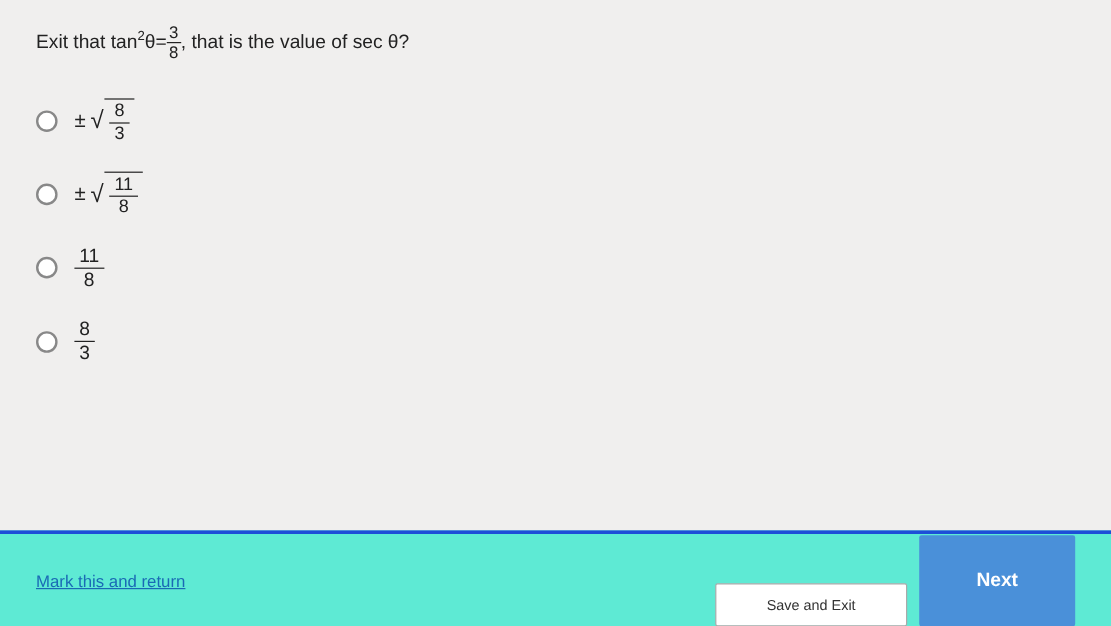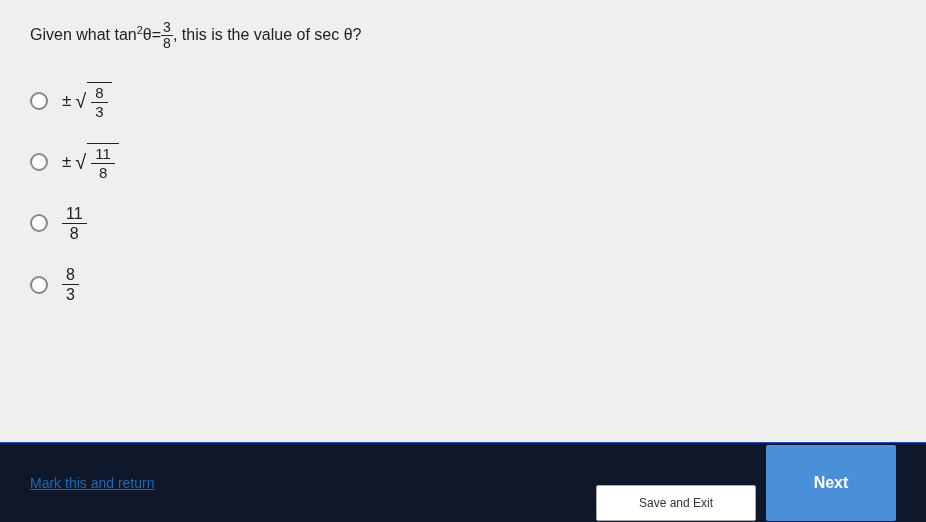--- a/index.html
+++ b/index.html
@@ -134,22 +134,22 @@
       font-size: 17px;
     }
 
     
     .footer {
       position: absolute;
       bottom: 0;
       left: 0;
       right: 0;
       height: 80px;
-      background: #0f172a;
-      border-top: 1px solid #1d4ed8;
+      background: #5eead4;
+      border-top: 3px solid #1d4ed8;
       display: flex;
       align-items: center;
       justify-content: space-between;
       padding: 0 30px;
     }
 
     .mark-return-link {
       color: #1a6ab5;
       text-decoration: underline;
       font-size: 14px;
@@ -199,24 +199,24 @@
     sup {
       font-size: 11px;
     }
   </style>
 </head>
 <body>
 
 <div class="main-content">
 
   <div class="question-header">
-    <span>Given what tan</span><span><sup>2</sup></span><span>θ=</span><span class="fraction">
+    <span>Exit that tan</span><span><sup>2</sup></span><span>θ=</span><span class="fraction">
         <span class="numerator">3</span>
         <span class="denominator">8</span>
-      </span><span>, this is the value of sec θ?</span>
+      </span><span>, that is the value of sec θ?</span>
   </div>
 
   <ul class="options-list">
 
     <li class="option-item">
       <span class="radio-circle"></span>
       <span class="option-math">
         <span class="pm-sign">±</span>
         <span class="sqrt-wrapper">
           <span class="sqrt-symbol">√</span>

